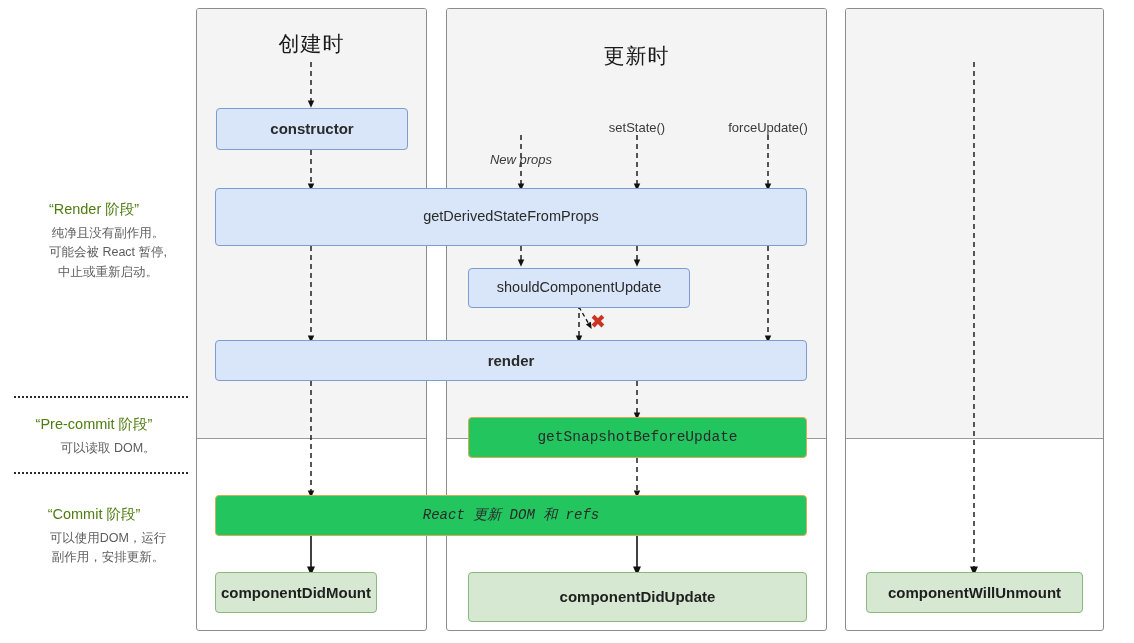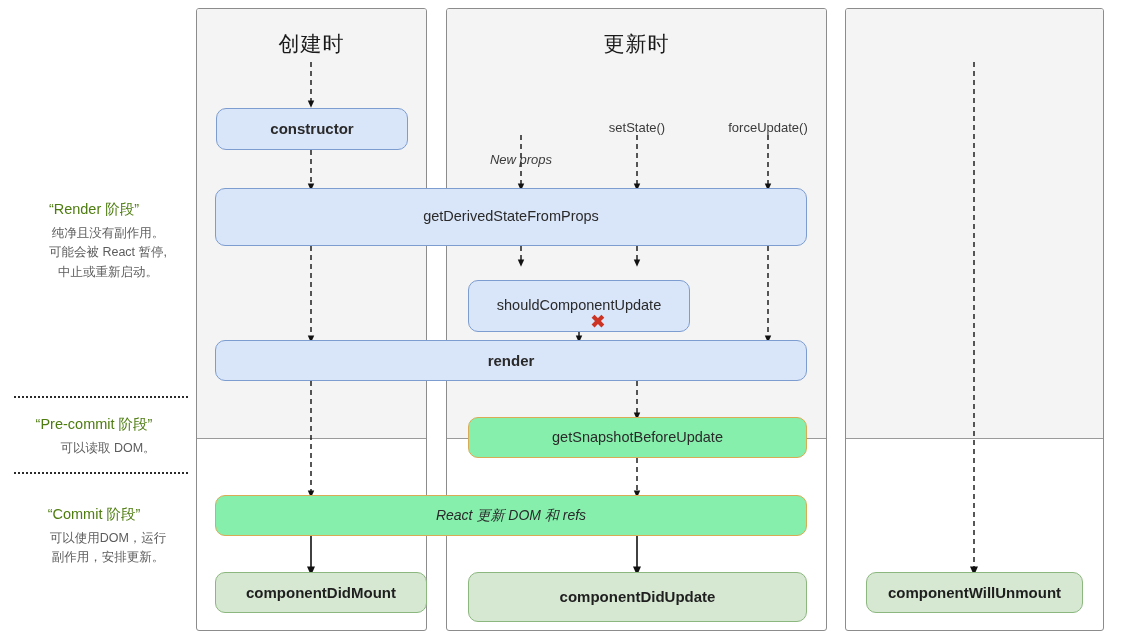--- a/index.html
+++ b/index.html
@@ -58,39 +58,40 @@
   .phase-desc div { white-space: nowrap; margin-left: 28px; }
   .dotted-rule {
     position: absolute;
     border-top: 2px dotted #2b2b2b;
     height: 0;
   }
 
   
   .lc-box {
     position: absolute;
-    border-radius: 10px;
+    border-radius: 4px;
     display: flex;
     align-items: center;
     justify-content: center;
     font-size: 14.5px;
     color: #222;
     text-align: center;
     line-height: 1.2;
     z-index: 5;
   }
   .lc-blue {
     background: #d9e5f9;
     border: 1px solid #7d9dd0;
     color: #2a2a2a;
   }
   .lc-yellow {
-    background: #86efac;
+    background: #22c55e;
     border: 1px solid #d9ab55;
     color: #2a2a2a;
+    font-family: Liberation Mono, monospace;
   }
   .lc-green {
     background: #d6e8d2;
     border: 1px solid #8cb77f;
     color: #1f1f1f;
   }
   .lc-bold { font-weight: bold; font-size: 15px; }
   .lc-italic { font-style: italic; font-size: 14px; }
 
   
@@ -117,21 +118,21 @@
     <div class="panel-top" style="height:430px;"></div>
   </div>
   <div class="col-panel" style="left:446px; top:8px; width:381px; height:623px;">
     <div class="panel-top" style="height:430px;"></div>
   </div>
   <div class="col-panel" style="left:845px; top:8px; width:259px; height:623px;">
     <div class="panel-top" style="height:430px;"></div>
   </div>
 
   <div class="col-title" style="left:196px; width:231px; top:30px;">创建时</div>
-  <div class="col-title" style="left:446px; width:381px; top:30px;text-align:center;">更新时</div>
+  <div class="col-title" style="left:446px; width:381px; top:42px;text-align:center;">更新时</div>
 
   <div class="phase-label" style="left:0px; width:188px; top:200px;">
     <div class="phase-title">“Render 阶段”</div>
     <div class="phase-desc">
       <div>纯净且没有副作用。</div>
       <div>可能会被 React 暂停,</div>
       <div>中止或重新启动。</div>
     </div>
   </div>
 
@@ -202,31 +203,31 @@
   </div>
 
   <div class="trigger italic" style="left:461px; width:120px; top:120px;margin-top:32px;">New props</div>
   <div class="trigger" style="left:577px; width:120px; top:120px;">setState()</div>
   <div class="trigger" style="left:703px; width:130px; top:120px;">forceUpdate()</div>
 
   <div class="lc-box lc-blue lc-bold" style="left:216px; top:108px; width:192px; height:42px;">constructor</div>
 
   <div class="lc-box lc-blue" style="left:215px; top:188px; width:592px; height:58px;">getDerivedStateFromProps</div>
 
-  <div class="lc-box lc-blue" style="left:468px; top:280px; width:222px; height:52px;text-align:right;">shouldComponentUpdate</div>
+  <div class="lc-box lc-blue" style="left:468px; top:268px; width:222px; height:40px;text-align:right;">shouldComponentUpdate</div>
 
   <div style="position:absolute; left:586px; top:310px; width:24px; height:24px;
               color:#cc3322; font-size:19px; font-weight:bold; line-height:24px;
               text-align:center; z-index:6;">✖</div>
 
   <div class="lc-box lc-blue lc-bold" style="left:215px; top:340px; width:592px; height:41px;">render</div>
 
   <div class="lc-box lc-yellow" style="left:468px; top:417px; width:339px; height:41px;">getSnapshotBeforeUpdate</div>
 
   <div class="lc-box lc-yellow lc-italic" style="left:215px; top:495px; width:592px; height:41px;">React 更新 DOM 和 refs</div>
 
-  <div class="lc-box lc-green lc-bold" style="left:215px; top:572px; width:212px; height:41px;">componentDidMount</div>
+  <div class="lc-box lc-green lc-bold" style="left:215px; top:572px; width:162px; height:41px;">componentDidMount</div>
 
   <div class="lc-box lc-green lc-bold" style="left:468px; top:572px; width:339px; height:50px;">componentDidUpdate</div>
 
   <div class="lc-box lc-green lc-bold" style="left:866px; top:572px; width:217px; height:41px;">componentWillUnmount</div>
 
 </div>
 
 </body></html>

